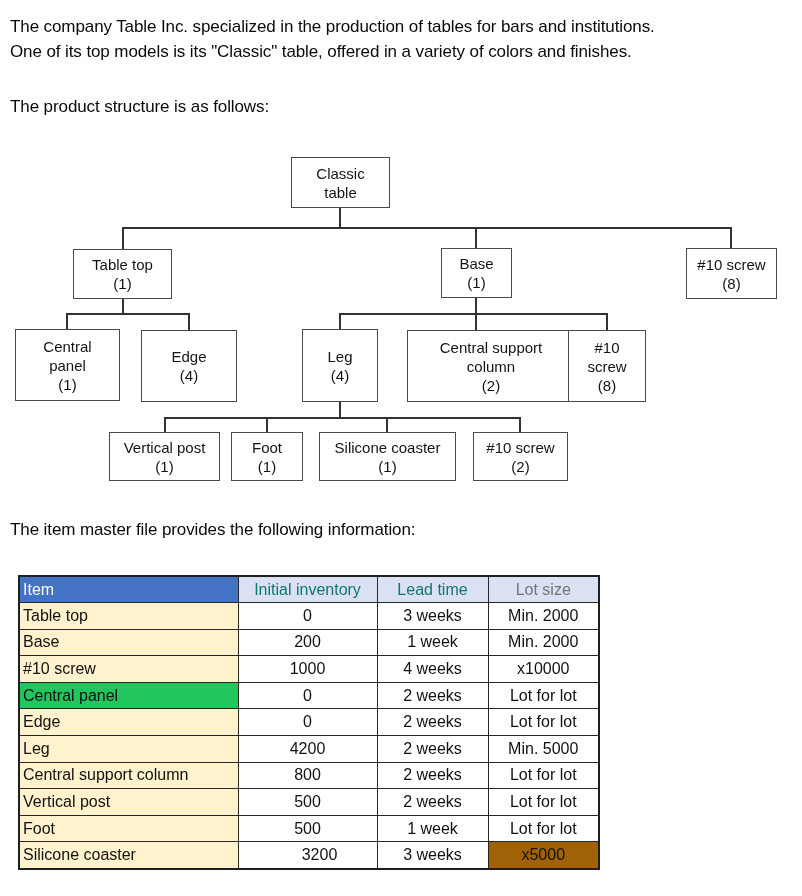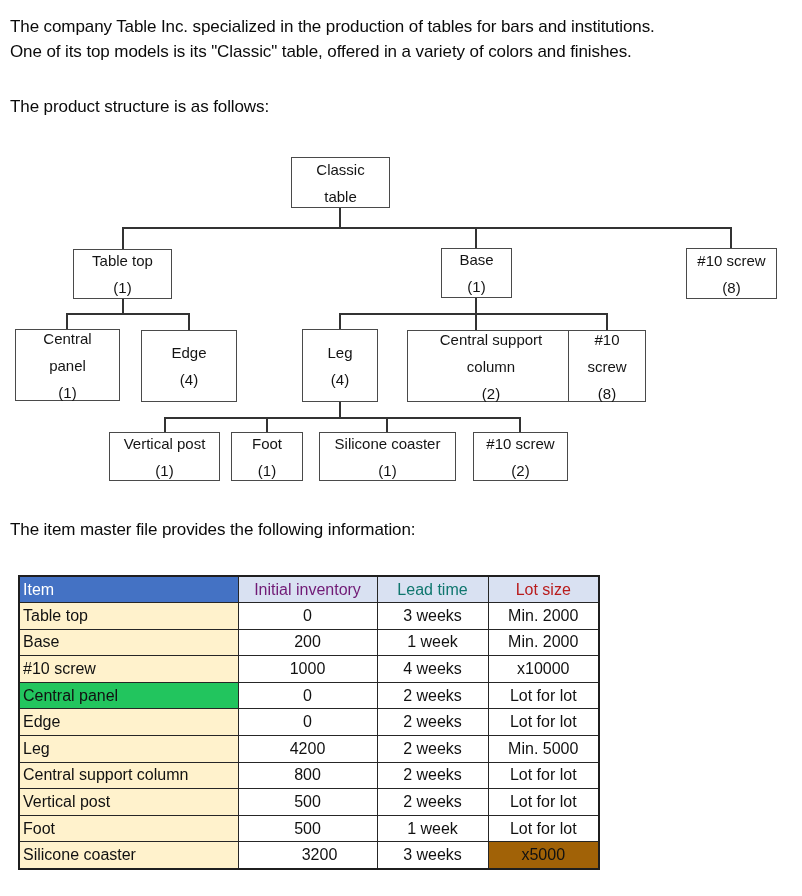--- a/index.html
+++ b/index.html
@@ -26,21 +26,21 @@
   .diagram { position: absolute; left: 0; top: 0; width: 802px; height: 500px; }
   .node {
     position: absolute;
     border: 1.5px solid #4a4a4a;
     background: #ffffff;
     display: flex;
     align-items: center;
     justify-content: center;
     text-align: center;
     font-size: 15px;
-    line-height: 27px;
+    line-height: 19px;
     color: #141414;
     z-index: 2;
   }
   .node .node-text { white-space: pre-line; }
   .cline { position: absolute; background: #333333; z-index: 1; }
 
   
   .item-table-wrap { position: absolute; left: 18px; top: 575px; }
   table.item-table {
     border-collapse: collapse;
@@ -160,23 +160,23 @@
     <table class="item-table">
       <colgroup>
         <col style="width:219px">
           <col style="width:139px">
           <col style="width:111px">
           <col style="width:111px">
       </colgroup>
       <thead>
           <tr>
             <th class="header-item" style="background: rgb(68, 114, 196); color: rgb(255, 255, 255);">Item</th>
-            <th class="header-other" style="background: rgb(217, 225, 242); color: #701a75;">Initial inventory</th>
+            <th class="header-other" style="background: rgb(217, 225, 242); color: #0f766e;">Initial inventory</th>
             <th class="header-other" style="background: rgb(217, 225, 242); color: #0f766e;">Lead time</th>
-            <th class="header-other" style="background: rgb(217, 225, 242); color: #b91c1c;">Lot size</th>
+            <th class="header-other" style="background: rgb(217, 225, 242); color: #737373;">Lot size</th>
           </tr>
         </thead>
       <tbody>
           <tr>
             <td class="cell-item" style="background: rgb(255, 242, 204);">Table top</td>
             <td class="cell-center" style="background: rgb(255, 255, 255);">0</td>
             <td class="cell-center" style="background: rgb(255, 255, 255);">3 weeks</td>
             <td class="cell-center" style="background: rgb(255, 255, 255);">Min. 2000</td>
           </tr>
           <tr>

